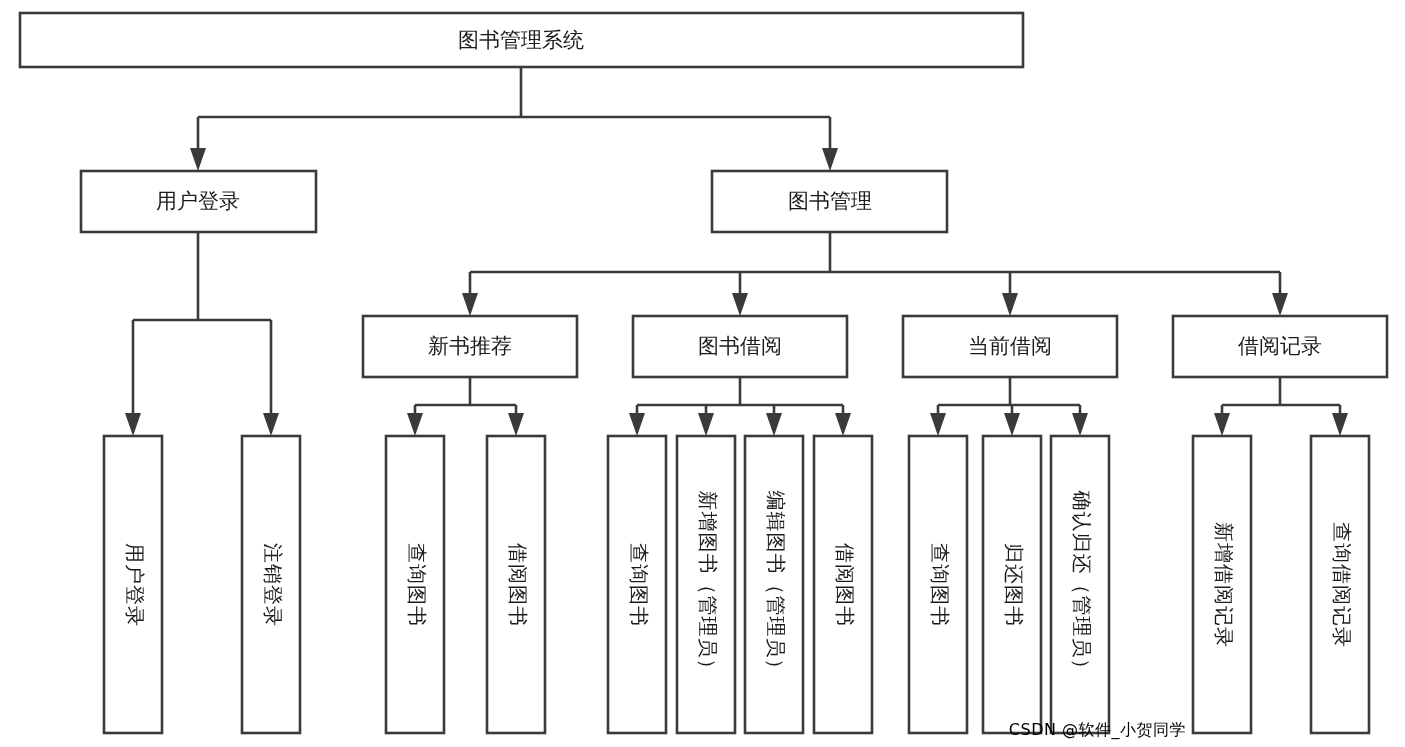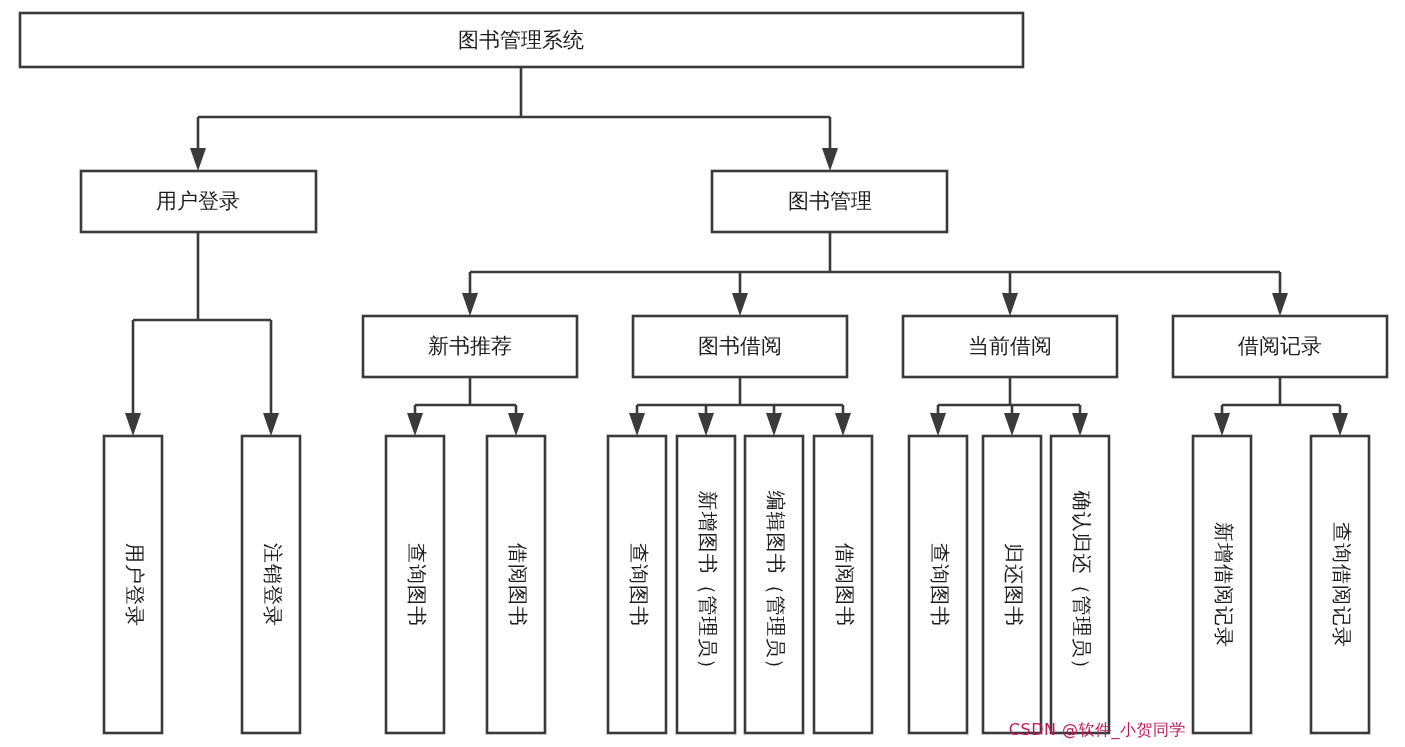--- a/index.html
+++ b/index.html
@@ -53,21 +53,21 @@
   .node-label.vertical {
     font-size: 20px;
     letter-spacing: 1px;
   }
   .watermark {
     position: absolute;
     right: 10px;
     bottom: 6px;
     font-family: "DejaVu Sans", "Liberation Sans", sans-serif;
     font-size: 16px;
-    color: #be185d;
+    color: #000000;
     white-space: nowrap;
     letter-spacing: 0.5px;
     user-select: none;
   }
 </style>
 </head>
 <body>
 
 <div id="diagram-root">
 

